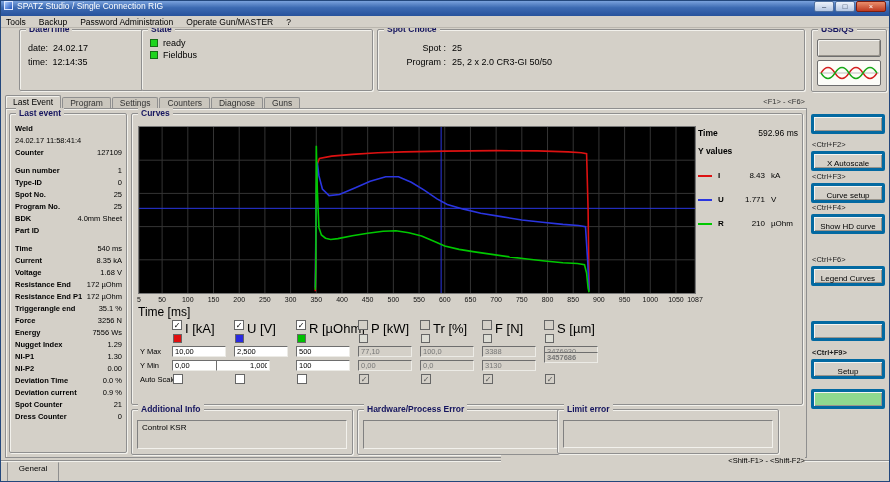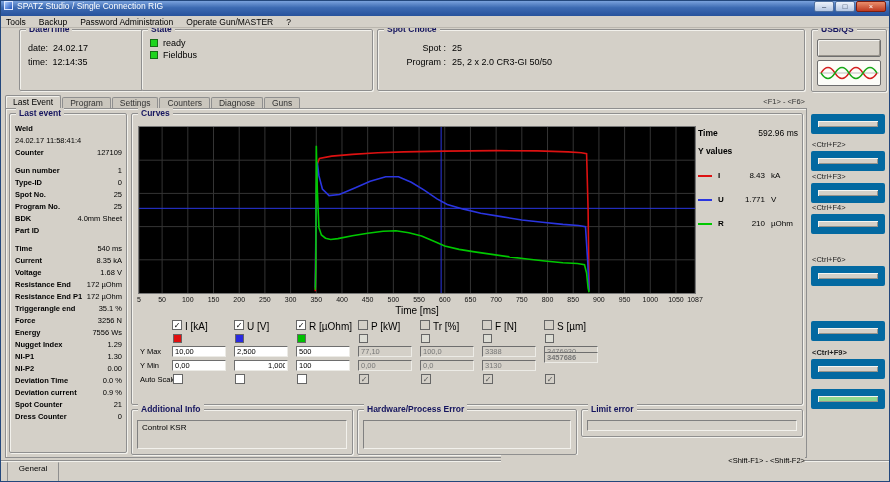--- a/index.html
+++ b/index.html
@@ -36,42 +36,42 @@
 
 #le-rows{position:absolute;left:5px;top:9px;right:4px}
 .le-row{display:flex;line-height:12px;font-size:7.5px;white-space:nowrap;overflow:hidden}
 .le-l{white-space:nowrap}
 .le-v{margin-left:auto;white-space:nowrap}
 .le-spacer{height:6px}
 
 #chart{position:absolute;left:6px;top:12px;width:558px;height:168px;background:#000;border:1px solid #777}
 #xaxis{position:absolute;left:6px;top:182px;width:558px;height:8px;font-size:7px}
 .xtick{position:absolute;width:18px;text-align:center;top:0;color:#111}
-.xlab{position:absolute;left:6px;top:191px;width:558px;text-align:center;font-size:10px}
+.xlab{position:absolute;left:6px;top:191px;width:558px;font-size:12px}
 
 #legend{position:absolute;left:566px;top:14px;width:100px;font-size:8px}
 .lg-time{display:flex;justify-content:space-between;font-size:8.5px}
 .lg-head{margin-top:8px;font-weight:bold;font-size:8.5px}
 .lg-row{display:flex;align-items:center;margin-top:15px}
 .lg-dash{width:14px;height:2px;margin-right:6px;flex:none}
 .lg-val{margin-left:auto}
 .lg-unit{width:27px;margin-left:6px}
 
 .cbox{position:absolute;width:10px;height:10px;background:#fff;border:1px solid #666;font-size:8px;line-height:9px;text-align:center;cursor:default}
 .cbox.dis{background:#d4d0c8;color:#555}
 .swatch{position:absolute;width:9px;height:9px;border:1px solid #666}
-.ch-label{position:absolute;font-size:10px;white-space:nowrap}
+.ch-label{position:absolute;font-size:13px;white-space:nowrap}
 .chin{position:absolute;width:54px;height:11px;font-size:7.5px;border:1px solid;border-color:#6e6e6e #ecebe6 #ecebe6 #6e6e6e;background:#fff;padding:0 2px;font-family:"Liberation Sans",sans-serif}
 .chin.dis{background:#d4d0c8;color:#777}
 .rowlab{position:absolute;left:8px;font-size:7.5px;white-space:nowrap}
 
 .sunken{position:absolute;left:5px;right:5px;top:10px;bottom:5px;border:1px solid;border-color:#808080 #f2f1ec #f2f1ec #808080;font-size:8px;padding:2px 4px;background:#d4d0c8}
 
 #sidebar{position:absolute;left:808px;top:0;width:82px;height:482px}
-.sb-btn{position:absolute;left:2px;width:74px;height:20px;background:#d4d0c8;border:7px solid #0369a1;box-shadow:inset 1px 1px 0 #f5f4f0,inset -1px -1px 0 #98948c;font-size:8px;text-align:center;line-height:19px;border-radius:2px;cursor:default;white-space:nowrap;overflow:hidden}
+.sb-btn{position:absolute;left:2px;width:74px;height:20px;background:#d4d0c8;border:3px solid #0369a1;box-shadow:inset 1px 1px 0 #f5f4f0,inset -1px -1px 0 #98948c;font-size:8px;text-align:center;line-height:19px;border-radius:2px;cursor:default;white-space:nowrap;overflow:hidden}
 .sb-btn.green{background:#8fd98f}
 .sb-hot{position:absolute;left:3px;width:74px;font-size:7.5px;color:#222;text-align:left}
 
 .usb-b1{position:absolute;left:5px;top:9px;width:64px;height:18px;background:#d4d0c8;border:1px solid #6e6e6e;box-shadow:inset 1px 1px 0 #f5f4f0,inset -1px -1px 0 #98948c;border-radius:2px}
 .usb-b2{position:absolute;left:5px;top:30px;width:64px;height:26px;background:#fdfdf8;border:1px solid #6e6e6e;border-radius:2px;display:flex;align-items:center;justify-content:center}
 
 .statusline{position:absolute;left:0;top:459px;width:100%;height:2px;border-top:1px solid #8f8f8f;border-bottom:1px solid #f2f1ec}
 .gen-tab{position:absolute;left:6px;top:461px;width:52px;height:30px;border:1px solid #8f8f8f;border-top:1px solid #d4d0c8;background:#d4d0c8;font-size:8px;text-align:center;line-height:12px;border-radius:0 0 2px 2px;cursor:default}
 .sb-hint{position:absolute;top:454px;left:500px;width:304px;text-align:right;font-size:7.5px;background:#d4d0c8;z-index:6;padding:1px 0}
 </style>
@@ -364,21 +364,21 @@
   <span class="cbox" style="left: 40px; top: 206px;">✓</span>
       <span class="ch-label" style="left: 53px; top: 207px;">I [kA]</span>
       <span class="swatch" style="left: 41px; top: 220px; background: rgb(224, 16, 16);"></span>
       <input class="chin" value="10,00" style="left: 40px; top: 232px;">
       <input class="chin" value="0,00" style="left: 40px; top: 246px;">
       <span class="cbox" style="left: 41px; top: 260px;"></span>
       <span class="cbox" style="left: 102px; top: 206px;">✓</span>
       <span class="ch-label" style="left: 115px; top: 207px;">U [V]</span>
       <span class="swatch" style="left: 103px; top: 220px; background: rgb(42, 42, 224);"></span>
       <input class="chin" value="2,500" style="left: 102px; top: 232px;">
-      <input class="chin" value="1,000" style="left: 102px; top: 246px; padding-left: 33px;">
+      <input class="chin" value="1,000" style="left: 84px; top: 246px; padding-left: 33px;">
       <span class="cbox" style="left: 103px; top: 260px;"></span>
       <span class="cbox" style="left: 164px; top: 206px;">✓</span>
       <span class="ch-label" style="left: 177px; top: 207px;">R [µOhm]</span>
       <span class="swatch" style="left: 165px; top: 220px; background: rgb(0, 192, 0);"></span>
       <input class="chin" value="500" style="left: 164px; top: 232px;">
       <input class="chin" value="100" style="left: 164px; top: 246px;">
       <span class="cbox" style="left: 165px; top: 260px;"></span>
       <span class="cbox dis" style="left: 226px; top: 206px;"></span>
       <span class="ch-label" style="left: 239px; top: 207px;">P [kW]</span>
       <span class="swatch" style="left: 227px; top: 220px; background: rgb(220, 220, 212);"></span>
@@ -406,21 +406,21 @@
     </div>
 
   <div class="gb" style="left:130px;top:408px;width:222px;height:46px">
     <span class="gbt">Additional Info</span>
     <div class="sunken">Control KSR</div>
   </div>
   <div class="gb" style="left:356px;top:408px;width:220px;height:46px">
     <span class="gbt">Hardware/Process Error</span>
     <div class="sunken"></div>
   </div>
-  <div class="gb" style="left:580px;top:408px;width:222px;height:28px">
+  <div class="gb" style="left:556px;top:408px;width:222px;height:45px">
     <span class="gbt">Limit error</span>
     <div class="sunken"></div>
   </div>
 
   <div id="sidebar">
       <div class="sb-btn" style="top: 113px;"></div>
       <div class="sb-hot" style="top: 139px;">&lt;Ctrl+F2&gt;</div>
       <div class="sb-btn" style="top: 150px;">X Autoscale</div>
       <div class="sb-hot" style="top: 171px;">&lt;Ctrl+F3&gt;</div>
       <div class="sb-btn" style="top: 182px;">Curve setup</div>

